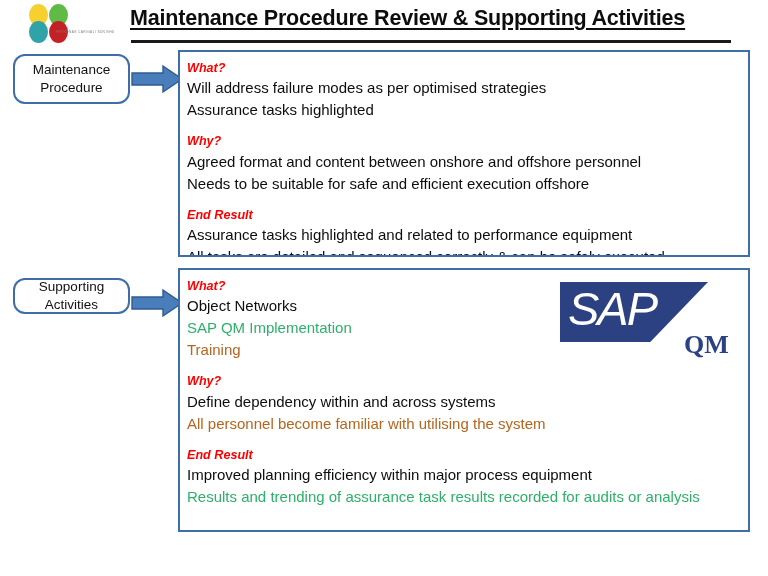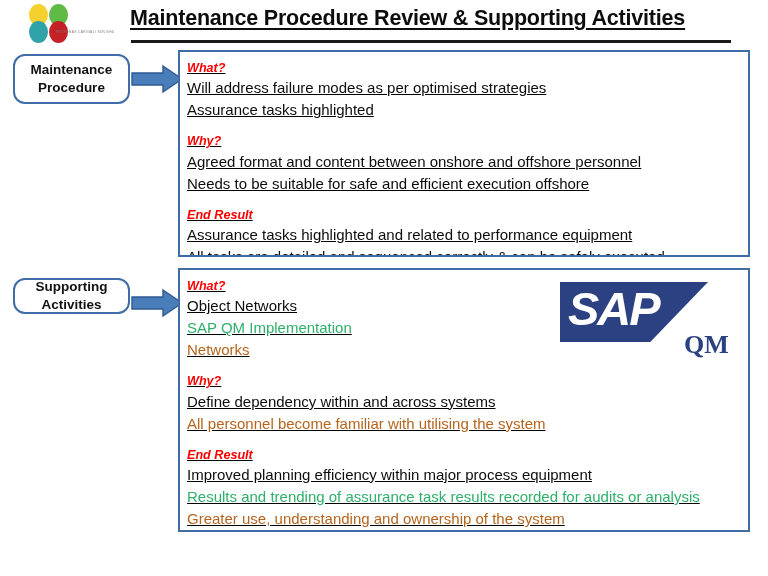--- a/index.html
+++ b/index.html
@@ -82,42 +82,41 @@
     position: absolute;
     border: 2px solid #3E6DA8;
     border-radius: 12px;
     background: #ffffff;
     box-sizing: border-box;
     display: flex;
     align-items: center;
     justify-content: center;
     text-align: center;
     font-size: 13.5px;
-    font-weight: bold;
+    font-weight: normal;
     color: #111111;
     line-height: 1.35;
   }
   #label-maintenance { left: 13px;  top: 54px;  width: 117px; height: 50px; }
   #label-supporting  { left: 13px;  top: 278px; width: 117px; height: 36px; }
 
   
   .arrow {
     position: absolute;
     width: 52px; height: 30px;
   }
 
   
   .content-box {
     position: absolute;
     border: 2px solid #3E6DA8;
     background: #ffffff;
     box-sizing: border-box;
     padding: 7px 8px 0 7px;
     overflow: hidden;
-    text-decoration: underline;
   }
   #box-maintenance { left: 178px; top: 50px;  width: 572px; height: 207px; }
   #box-supporting  { left: 178px; top: 268px; width: 572px; height: 264px; }
 
   .sec-head {
     font-size: 12.6px;
     font-weight: bold;
     font-style: italic;
     color: #FF0000;
     line-height: 1.45;
@@ -143,21 +142,21 @@
     position: absolute;
     left: 0; top: 0;
     width: 148px; height: 60px;
     background: #2B4182;
     clip-path: polygon(0 0, 100% 0, 61% 100%, 0 100%);
   }
   #sap-word {
     position: absolute;
     left: 8px; top: 3px;
     font-size: 47px;
-    font-weight: bold;
+    font-weight: normal;
     font-style: italic;
     color: #ffffff;
     letter-spacing: -2px;
     font-family: "Liberation Sans", sans-serif;
     line-height: 1;
   }
   #sap-qm {
     position: absolute;
     left: 124px; top: 48px;
     font-size: 26px;
@@ -223,33 +222,32 @@
 
 <svg class="arrow" style="left:131px; top:288px;" viewBox="0 0 52 30">
   <polygon points="1,9 32,9 32,2 51,15 32,28 32,21 1,21" fill="#4A7EBB" stroke="#2E5B92" stroke-width="1.4"></polygon>
 </svg>
 
 <div class="content-box" id="box-supporting">
 
   <div class="sec-head">What?</div>
   <div class="line c-black">Object Networks</div>
   <div class="line c-green">SAP QM Implementation</div>
-  <div class="line c-brown">Networks</div>
+  <div class="line c-brown">Training</div>
 
   <div class="gap"></div>
 
   <div class="sec-head">Why?</div>
   <div class="line c-black">Define dependency within and across systems</div>
   <div class="line c-brown">All personnel become familiar with utilising the system</div>
 
   <div class="gap"></div>
 
   <div class="sec-head">End Result</div>
   <div class="line c-black">Improved planning efficiency within major process equipment</div>
   <div class="line c-green">Results and trending of assurance task results recorded for audits or analysis</div>
-  <div class="line c-brown">Greater use, understanding and ownership of the system</div>
 </div>
 
 <div id="sap-logo">
   <div id="sap-shape"></div>
   <div id="sap-word">SAP</div>
   <div id="sap-qm">QM</div>
 </div>
 
 </body></html>

